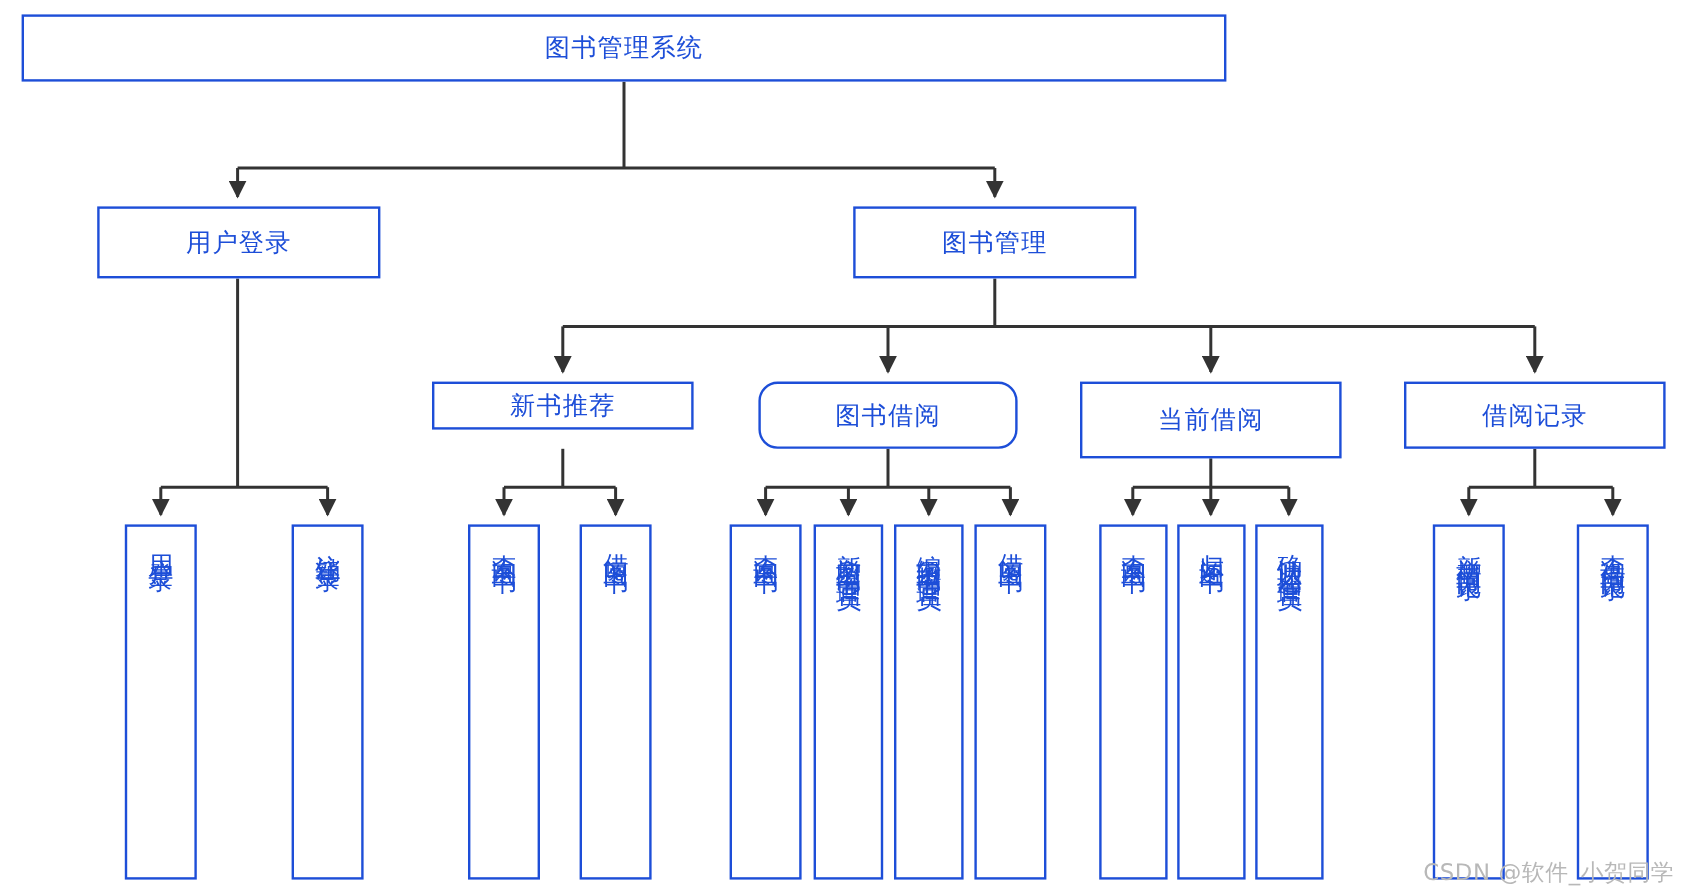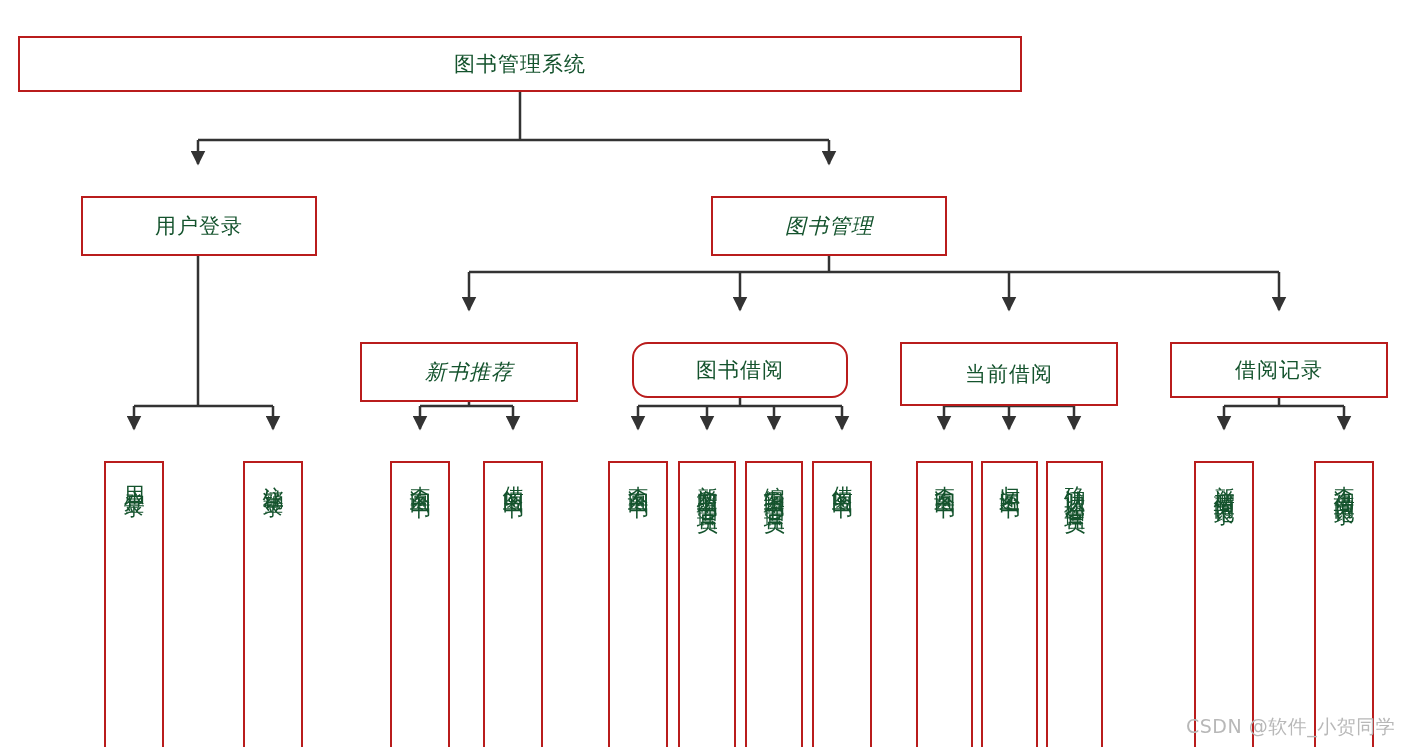--- a/index.html
+++ b/index.html
@@ -20,27 +20,26 @@
   #diagram-svg {
     position: absolute;
     left: 0;
     top: 0;
     width: 1405px;
     height: 747px;
   }
   .node-box {
     position: absolute;
     box-sizing: border-box;
-    border: 2px solid #b91c1c;
+    border: 2px solid #1d4ed8;
     background: #ffffff;
     display: flex;
     align-items: center;
     justify-content: center;
-    color: #14532d;
-    margin-top: 24px;
+    color: #1d4ed8;
   }
   .node-label {
     font-size: 21px;
     line-height: 1.25;
     letter-spacing: 1px;
     white-space: nowrap;
   }
   .vertical .node-label {
     writing-mode: vertical-rl;
     text-orientation: upright;
@@ -120,25 +119,25 @@
     </g>
   </svg>
 
   <div class="node-box" id="node-root" style="left: 18px; top: 12px; width: 1004px; height: 56px;">
     <span class="node-label">图书管理系统</span>
   </div>
 
   <div class="node-box" id="node-l2-0" style="left: 81px; top: 172px; width: 236px; height: 60px;">
     <span class="node-label">用户登录</span>
   </div>
-  <div class="node-box" id="node-l2-1" style="left: 711px; top: 172px; width: 236px; height: 60px; font-style: italic;">
+  <div class="node-box" id="node-l2-1" style="left: 711px; top: 172px; width: 236px; height: 60px;">
     <span class="node-label">图书管理</span>
   </div>
 
-  <div class="node-box" id="node-l3-0" style="left: 360px; top: 318px; width: 218px; height: 60px; font-style: italic;">
+  <div class="node-box" id="node-l3-0" style="left: 360px; top: 318px; width: 218px; height: 40px;">
     <span class="node-label">新书推荐</span>
   </div>
   <div class="node-box" id="node-l3-1" style="left: 632px; top: 318px; width: 216px; height: 56px; border-radius: 16px;">
     <span class="node-label">图书借阅</span>
   </div>
   <div class="node-box" id="node-l3-2" style="left: 900px; top: 318px; width: 218px; height: 64px;">
     <span class="node-label">当前借阅</span>
   </div>
   <div class="node-box" id="node-l3-3" style="left: 1170px; top: 318px; width: 218px; height: 56px;">
     <span class="node-label">借阅记录</span>

